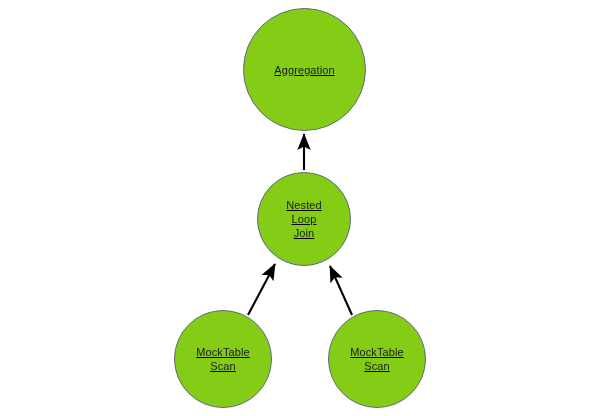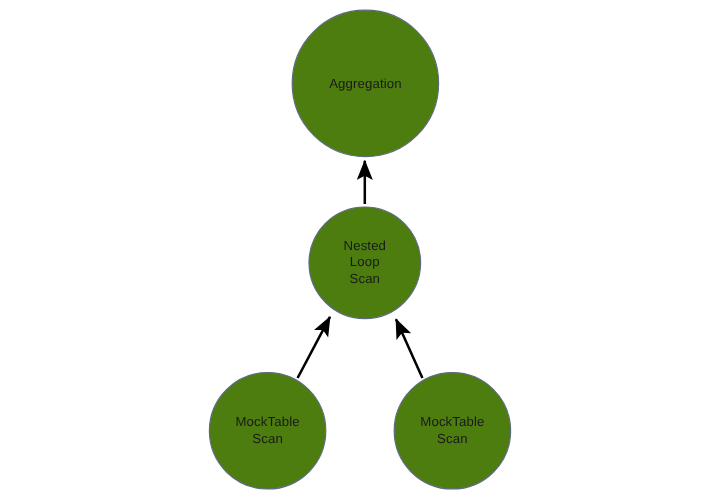--- a/index.html
+++ b/index.html
@@ -23,26 +23,27 @@
     position: absolute;
     left: 0;
     top: 0;
     width: 600px;
     height: 416px;
   }
   .node {
     position: absolute;
     box-sizing: border-box;
     border-radius: 50%;
-    background: #4d7c0f;
+    background: #84cc16;
     border: 1.2px solid #5d6b7f;
     display: flex;
     align-items: center;
     justify-content: center;
     z-index: 2;
+    text-decoration: underline;
   }
   .node-label {
     color: #1a1a1a;
     font-size: 11px;
     line-height: 14px;
     text-align: center;
     white-space: pre-line;
     letter-spacing: 0.1px;
   }
   #node-aggregation {
@@ -89,21 +90,21 @@
     <line x1="352" y1="315" x2="330" y2="266" stroke="#000000" stroke-width="2.1" marker-end="url(#arrowhead)"></line>
   </svg>
 
   <div class="node" id="node-aggregation">
     <span class="node-label">Aggregation</span>
   </div>
 
   <div class="node" id="node-nested-loop-join">
     <span class="node-label">Nested
 Loop
-Scan</span>
+Join</span>
   </div>
 
   <div class="node" id="node-scan-left">
     <span class="node-label">MockTable
 Scan</span>
   </div>
 
   <div class="node" id="node-scan-right">
     <span class="node-label">MockTable
 Scan</span>

